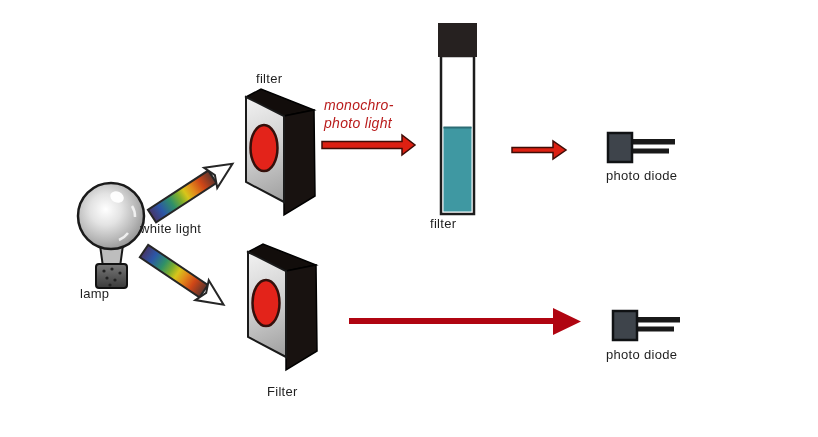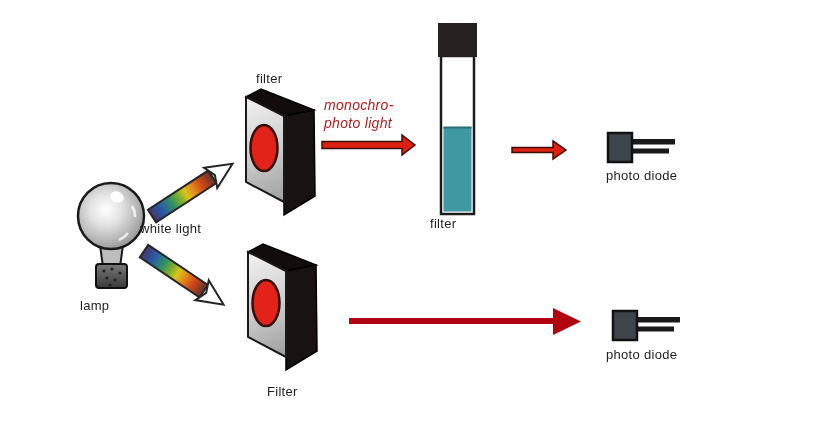--- a/index.html
+++ b/index.html
@@ -109,21 +109,21 @@
     <path d="M349,318 H553 V308 L581,321.5 L553,335 V324 H349 Z" fill="#b00511"></path>
 
     <g>
       <use href="#photoDiode"></use>
     </g>
     <g>
       <use href="#photoDiode" transform="translate(5,178)"></use>
     </g>
   </svg>
 
-  <div class="lbl" style="left:80px;top:298px">lamp</div>
+  <div class="lbl" style="left:80px;top:286px">lamp</div>
 
   <div class="lbl" style="left:140px;top:221px">white light</div>
 
   <div class="lbl" style="left:256px;top:71px">filter</div>
 
   <div class="lbl" style="left:267px;top:384px">Filter</div>
 
   <div class="lbl mono-lbl" style="left:324px;top:96px">
     <div>monochro-</div>
     <div>photo light</div>

